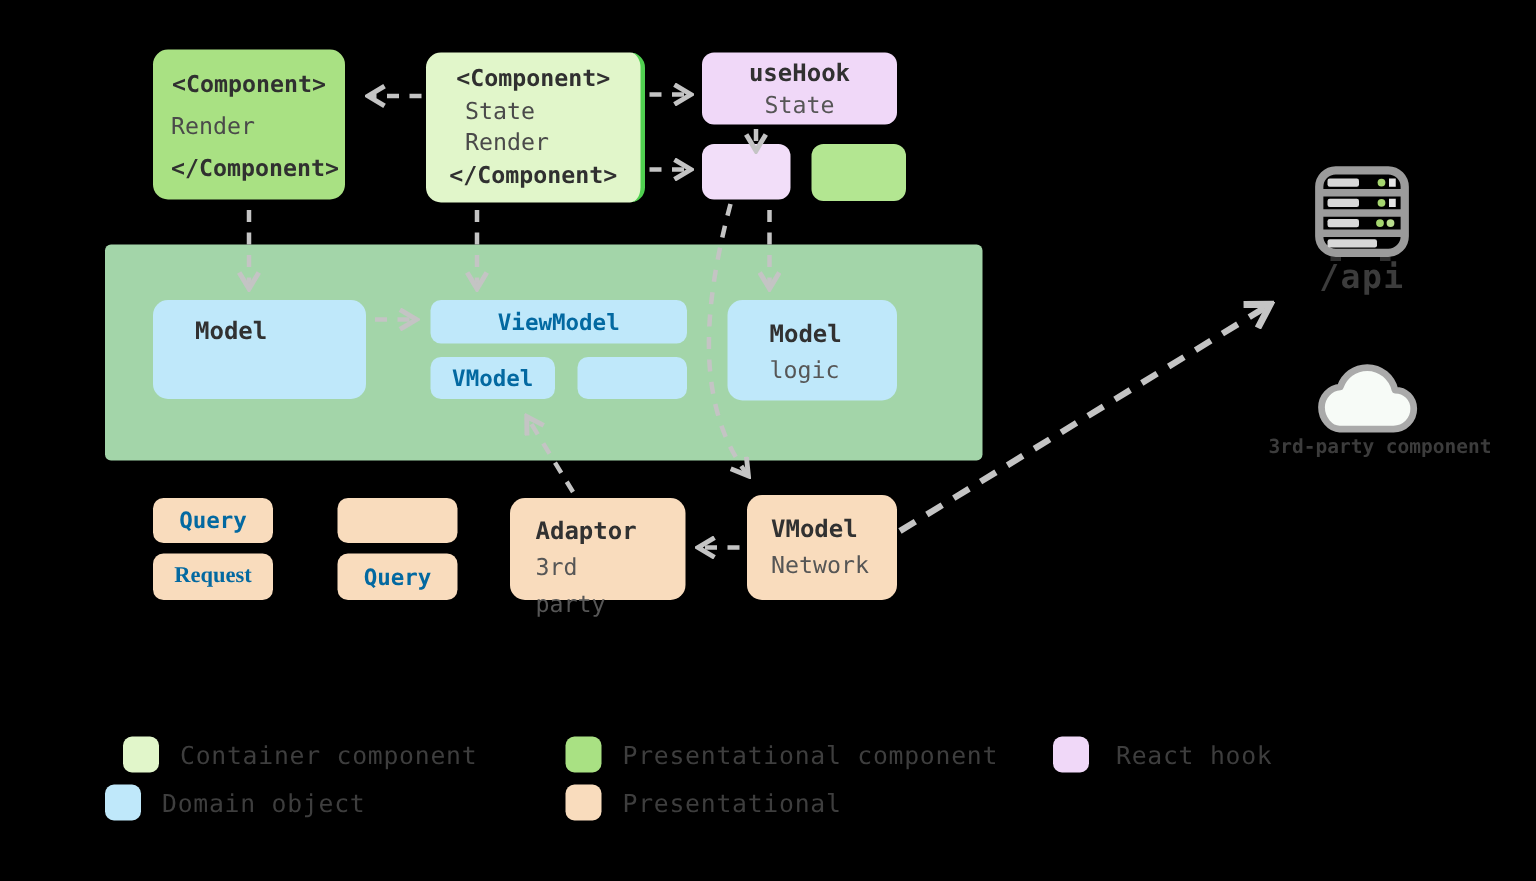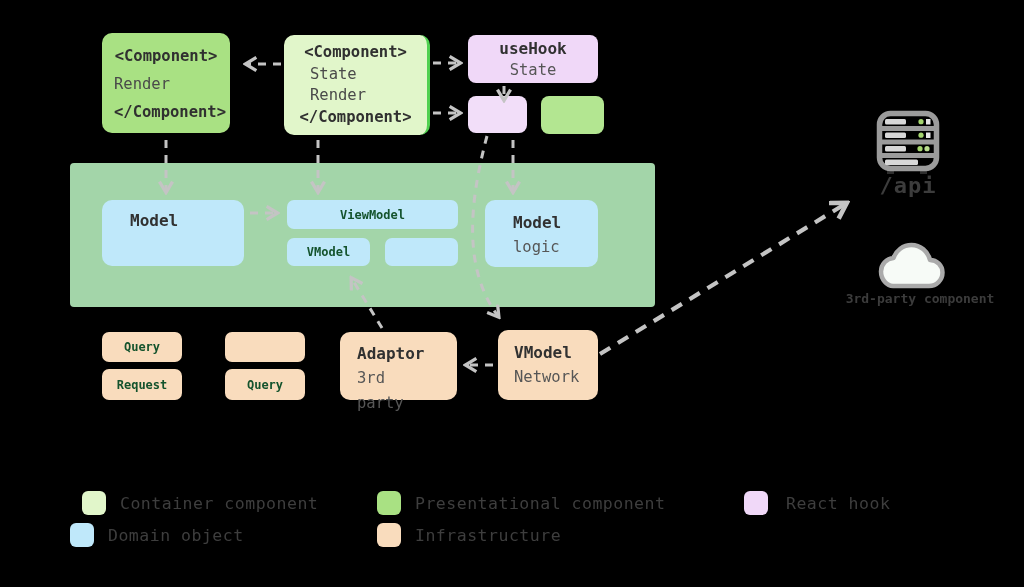--- a/index.html
+++ b/index.html
@@ -26,21 +26,21 @@
   .code-line.bold { font-weight: bold; color: #303030; text-align: center; }
   .cont-box .code-line { line-height: 21.5px; }
   .cont-box { padding: 7px 12px; border-right: 3px solid #50d050; }
   .indent { padding-left: 14px; }
   .tbox { padding: 10px 28px; }
   .tbox .box-title { display: block; font-weight: bold; font-size: 16px; color: #313131; line-height: 25px; }
   .tbox .box-sub   { display: block; font-size: 15.5px; color: #565656; line-height: 25px; }
   .hook-box { padding: 4px 11px; }
   .hook-box .box-title, .hook-box .box-sub { line-height: 20.5px; }
   .pill { display: flex; align-items: center; justify-content: center;
-          font-weight: bold; font-size: 12px; color: #14532d; }
+          font-weight: bold; font-size: 15px; color: #0369a1; }
   .arrows { position: absolute; left: 0; top: 0; pointer-events: none; z-index: 30; }
   .arrow { stroke: #c4c4c4; stroke-width: 3; fill: none; stroke-dasharray: 8 7; }
   .arrow.thick { stroke-width: 4.2; stroke-dasharray: 12 9; }
   .icon-label { position: absolute; text-align: center; font-weight: bold; color: #3c3c3c; }
   .api-label { font-size: 22px; letter-spacing: 1px; }
   .tps-label { font-size: 13px; }
   .legend-item { position: absolute; display: flex; align-items: center; gap: 14px; }
   .swatch { width: 24px; height: 24px; border-radius: 6px; flex: 0 0 auto; }
   .legend-label { font-size: 16.5px; color: #3e3e3e; letter-spacing: 0.5px; white-space: nowrap; }
 </style>
@@ -88,21 +88,21 @@
   <div class="node bg-blue r7" style="left:385px; top:238px; width:73px; height:28px;"></div>
 
   <div class="node bg-blue r10 tbox" style="left:485px; top:200px; width:113px; height:67px;">
     <span class="box-title">Model</span>
     <span class="box-sub">logic</span>
   </div>
 
   <div class="node bg-peach r7 pill" style="left:102px; top:332px; width:80px; height:30px;">
     <span>Query</span>
   </div>
-  <div class="node bg-peach r7 pill" style="left:102px; top:369px; width:80px; height:31px;">
+  <div class="node bg-peach r7 pill" style="left:102px; top:369px; width:80px; height:31px;font-family:Liberation Serif, serif;">
     <span>Request</span>
   </div>
   <div class="node bg-peach r7" style="left:225px; top:332px; width:80px; height:30px;"></div>
   <div class="node bg-peach r7 pill" style="left:225px; top:369px; width:80px; height:31px;">
     <span>Query</span>
   </div>
 
   <div class="node bg-peach r10 tbox" style="left:340px; top:332px; width:117px; height:68px; padding-top:9px; padding-left:17px;">
     <span class="box-title">Adaptor</span>
     <span class="box-sub">3rd party</span>
@@ -140,31 +140,31 @@
 
   <div>
     <div class="legend-item" style="left:82px; top:491px;">
       <span class="swatch" style="background: rgb(225, 246, 202);"></span>
       <span class="legend-label">Container component</span>
     </div>
     <div class="legend-item" style="left:377px; top:491px;">
       <span class="swatch" style="background: rgb(169, 225, 131);"></span>
       <span class="legend-label">Presentational component</span>
     </div>
-    <div class="legend-item" style="left:744px; top:491px;gap:18px;">
+    <div class="legend-item" style="left:702px; top:491px;gap:18px;">
       <span class="swatch" style="background: rgb(240, 216, 248);"></span>
       <span class="legend-label">React hook</span>
     </div>
     <div class="legend-item" style="left:70px; top:523px;">
       <span class="swatch" style="background: rgb(191, 232, 250);"></span>
       <span class="legend-label">Domain object</span>
     </div>
     <div class="legend-item" style="left:377px; top:523px;">
       <span class="swatch" style="background: rgb(249, 220, 189);"></span>
-      <span class="legend-label">Infrastructure</span>
+      <span class="legend-label">Presentational</span>
     </div>
   </div>
 
   <svg class="arrows" width="1024" height="587" viewBox="0 0 1024 587">
     <defs>
       <marker id="arw" viewBox="0 0 10 10" refX="7.5" refY="5" markerWidth="5.2" markerHeight="5.2" orient="auto">
         <path d="M1.5,0.8 L8.5,5 L1.5,9.2" fill="none" stroke="#c4c4c4" stroke-width="2.1"></path>
       </marker>
     </defs>
     <path class="arrow" d="M 281,64 L 247,64" marker-end="url(#arw)"></path>

